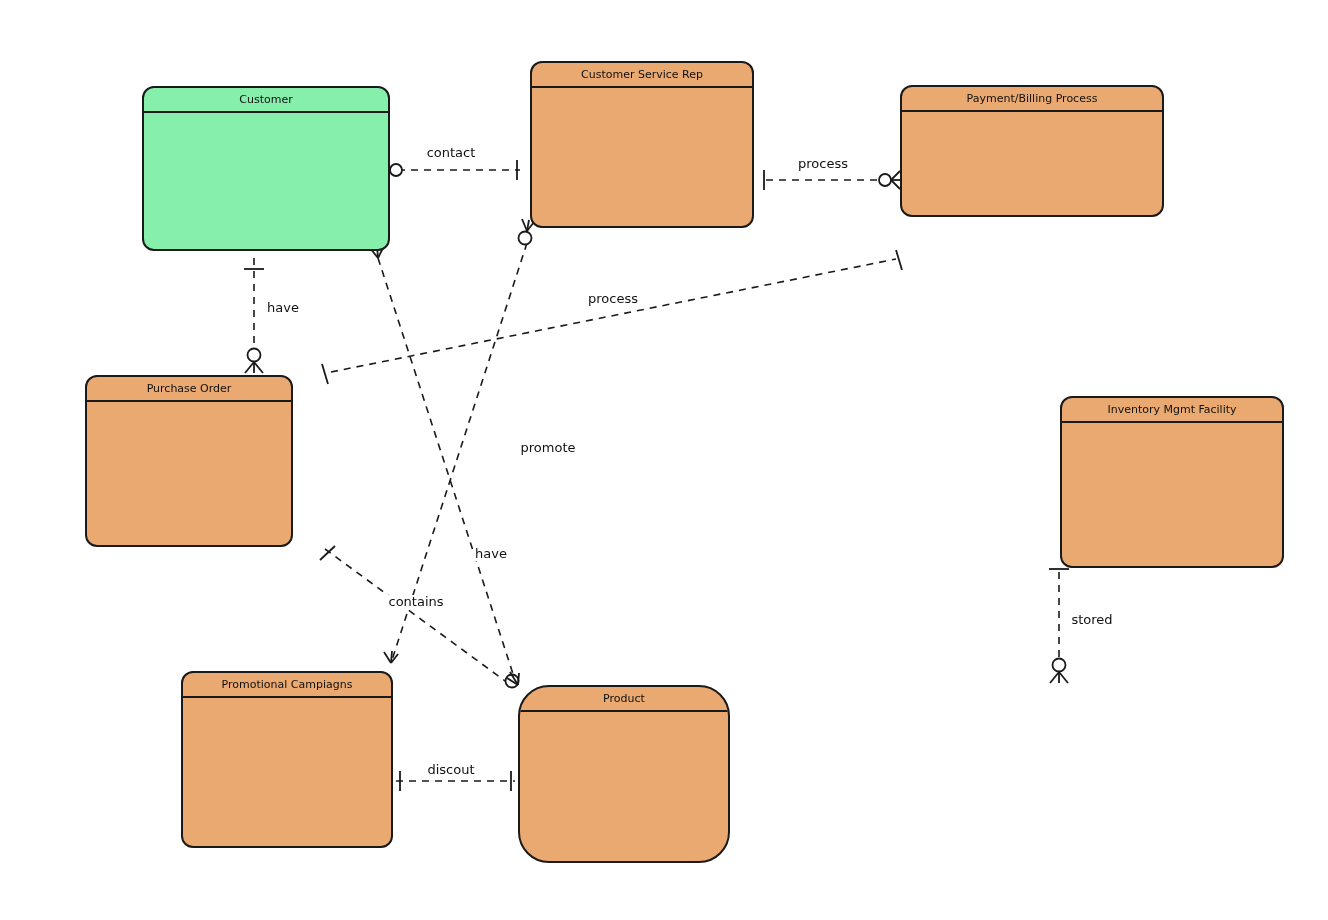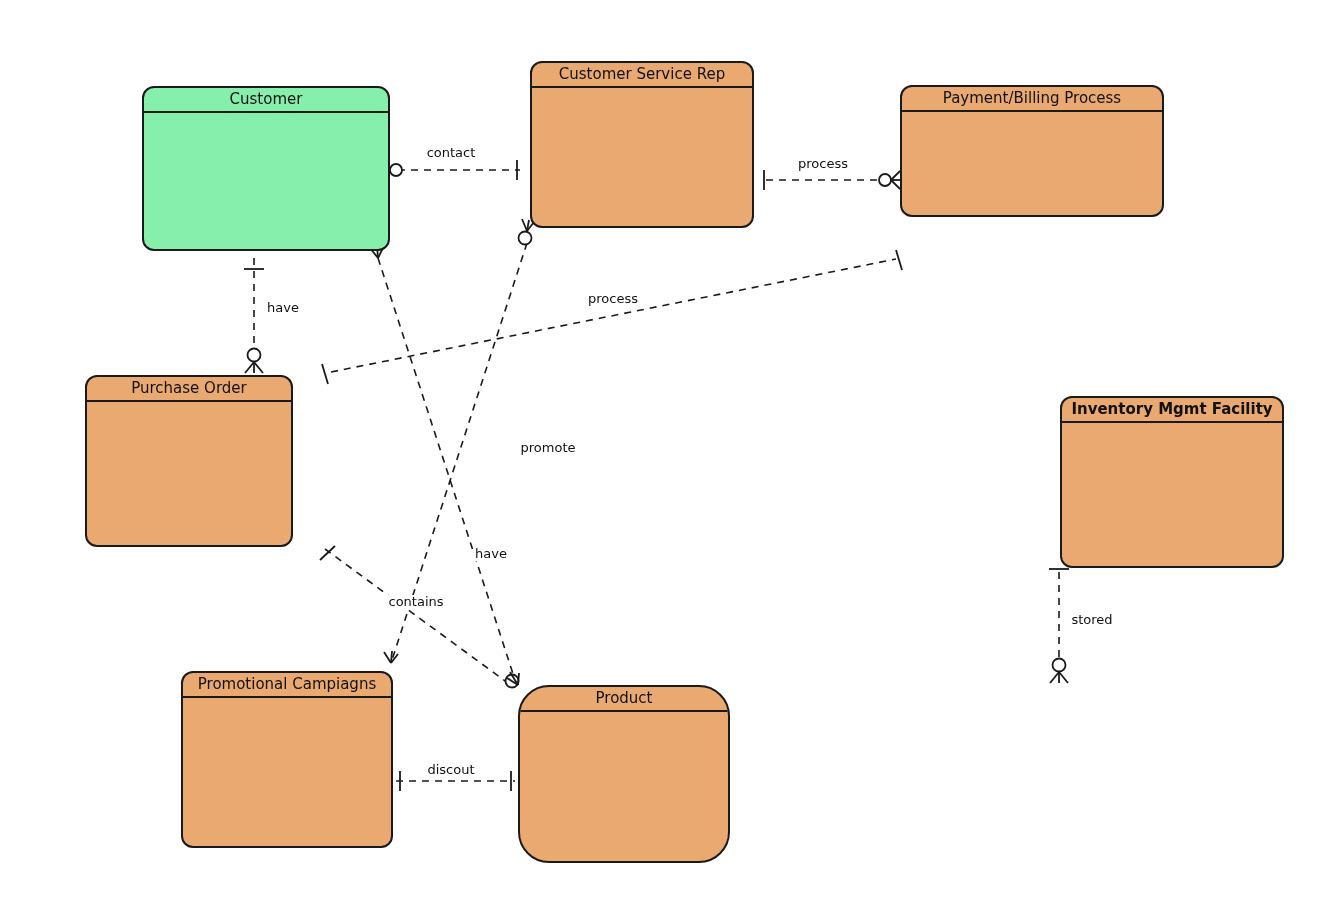--- a/index.html
+++ b/index.html
@@ -34,21 +34,21 @@
     background: #eba濃;
     background: #e9a970;
     overflow: hidden;
   }
   .entity-header {
     box-sizing: border-box;
     height: 25px;
     line-height: 23px;
     text-align: center;
     color: #111111;
-    font-size: 15px;
+    font-size: 11px;
     border-bottom: 2px solid #1a1a1a;
     white-space: nowrap;
     overflow: hidden;
   }
   .entity-body {
     width: 100%;
   }
   .edge-label {
     position: absolute;
     font-size: 13px;
@@ -193,21 +193,21 @@
     <div class="entity-header" style="border-bottom-color: rgb(26, 26, 26);">Payment/Billing Process</div>
     <div class="entity-body"></div>
   </div>
 
   <div class="entity" style="left: 85px; top: 375px; width: 208px; height: 172px; background: rgb(233, 169, 112); border-color: rgb(26, 26, 26);">
     <div class="entity-header" style="border-bottom-color: rgb(26, 26, 26);">Purchase Order</div>
     <div class="entity-body"></div>
   </div>
 
   <div class="entity" style="left: 1060px; top: 396px; width: 224px; height: 172px; background: rgb(233, 169, 112); border-color: rgb(26, 26, 26);">
-    <div class="entity-header" style="border-bottom-color: rgb(26, 26, 26); font-weight: bold;">Inventory Mgmt Facility</div>
+    <div class="entity-header" style="border-bottom-color: rgb(26, 26, 26);">Inventory Mgmt Facility</div>
     <div class="entity-body"></div>
   </div>
 
   <div class="entity" style="left: 181px; top: 671px; width: 212px; height: 177px; background: rgb(233, 169, 112); border-color: rgb(26, 26, 26);">
     <div class="entity-header" style="border-bottom-color: rgb(26, 26, 26);">Promotional Campiagns</div>
     <div class="entity-body"></div>
   </div>
 
   <div class="entity" style="left: 518px; top: 685px; width: 212px; height: 178px; background: rgb(233, 169, 112); border-color: rgb(26, 26, 26); border-radius: 31px;">
     <div class="entity-header" style="border-bottom-color: rgb(26, 26, 26);">Product</div>

